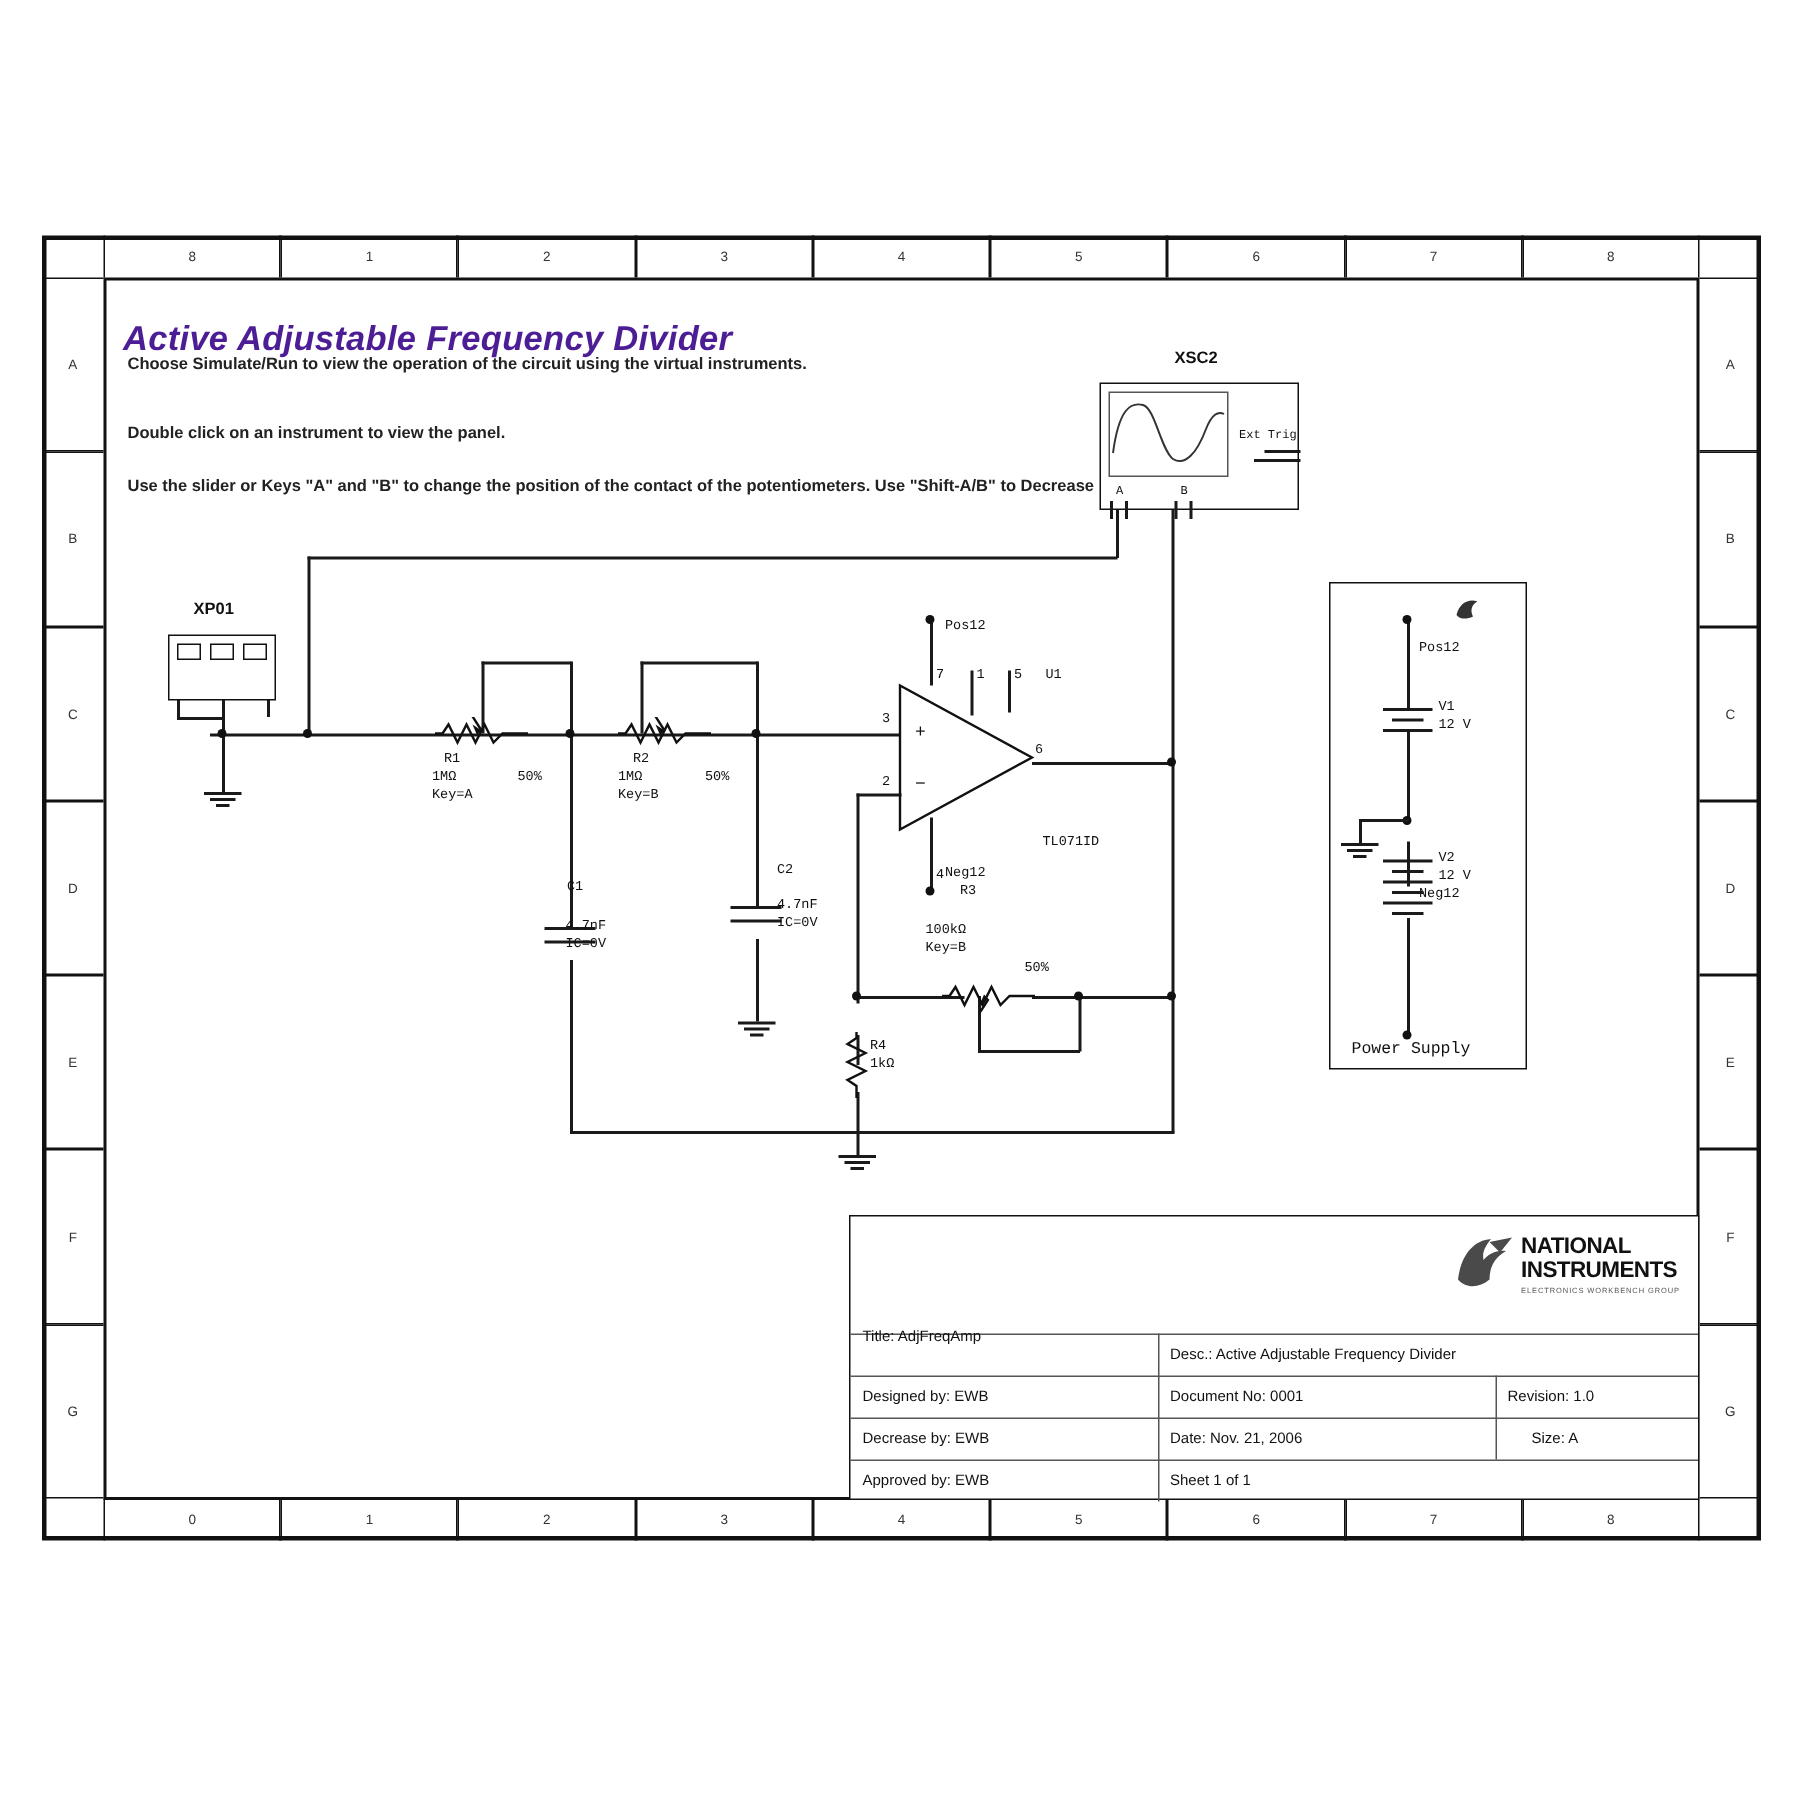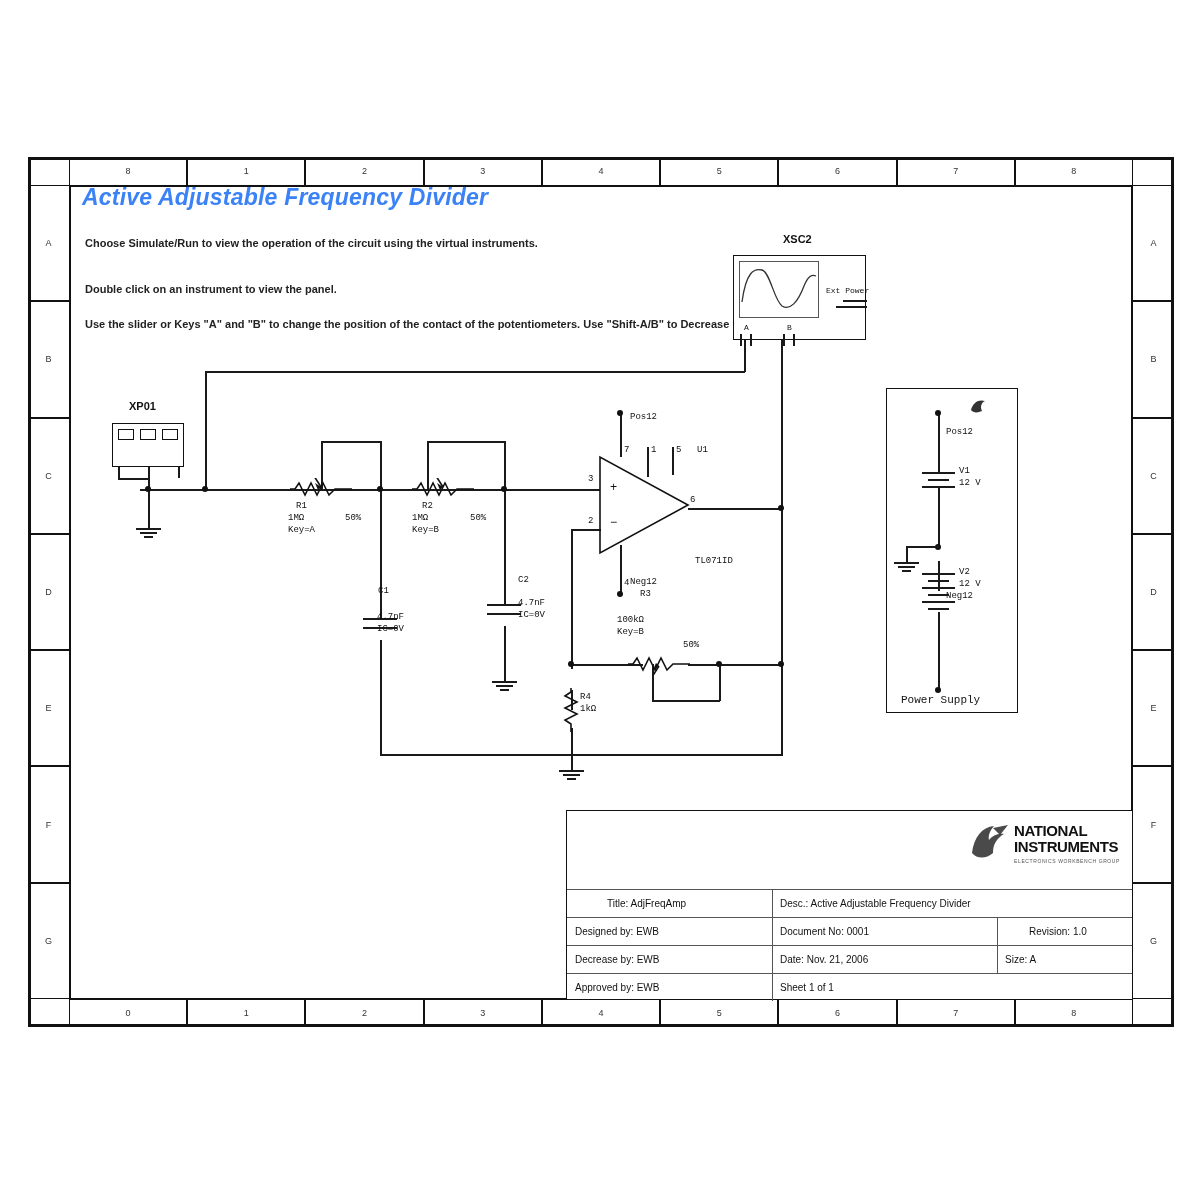--- a/index.html
+++ b/index.html
@@ -12,22 +12,22 @@
   .frame-inner{position:absolute;left:69px;top:185px;width:1064px;height:815px;
                border:2px solid #111;box-sizing:border-box;}
 
   
   .zone{position:absolute;font-size:9px;color:#333;display:flex;
         align-items:center;justify-content:center;box-sizing:border-box;}
   .ztop,.zbot{height:28px;border-left:1px solid #111;border-right:1px solid #111;}
   .zleft,.zright{width:41px;border-top:1px solid #111;border-bottom:1px solid #111;}
 
   
-  .sheet-title{position:absolute;left:82px;top:184px;font-size:23px;font-weight:bold;
-               font-style:italic;letter-spacing:.2px;color:#3b82f6;}
+  .sheet-title{position:absolute;left:82px;top:212px;font-size:23px;font-weight:bold;
+               font-style:italic;letter-spacing:.2px;color:#4c1d95;}
   .note{position:absolute;font-size:11px;font-weight:bold;color:#222;line-height:13px;}
 
   
   .wire{position:absolute;background:#1a1a1a;}
   .wh{height:1.6px;}
   .wv{width:1.6px;}
   .node{position:absolute;width:6px;height:6px;border-radius:50%;background:#111;}
   .lbl{position:absolute;font-family:"Liberation Mono",monospace;font-size:9px;
        color:#111;white-space:pre;line-height:11px;}
   .lblb{position:absolute;font-family:"Liberation Sans",sans-serif;font-size:11px;
@@ -178,21 +178,21 @@
   </div>
 
   <div>
     <div class="lblb" style="left:783px;top:233px;text-align:right;">XSC2</div>
     <div class="box" style="left:733px;top:255px;width:133px;height:85px;"></div>
     <div class="box" style="left:739px;top:261px;width:80px;height:57px;border-width:1px;border-color:#555;">
       <svg width="78" height="55" viewBox="0 0 78 55">
         <path d="M2 40 C6 10, 14 6, 22 8 C30 10, 34 38, 42 44 C50 49, 58 40, 64 24 C68 14, 72 12, 76 14" fill="none" stroke="#333" stroke-width="1.3"></path>
       </svg>
     </div>
-    <div class="lbl" style="left:826px;top:285px;font-size:8px;">Ext Power</div>
+    <div class="lbl" style="left:826px;top:285px;font-size:8px;">Ext Trig</div>
     <div class="wire wh" style="left:843px;top:300px;width:24px;"></div>
     <div class="wire wh" style="left:836px;top:306px;width:31px;"></div>
     <div class="lbl" style="left:744px;top:322px;font-size:8px;">A</div>
     <div class="lbl" style="left:787px;top:322px;font-size:8px;">B</div>
 
     <div class="wire wv" style="left:740px;top:334px;height:12px;"></div>
     <div class="wire wv" style="left:750px;top:334px;height:12px;"></div>
     <div class="wire wv" style="left:783px;top:334px;height:12px;"></div>
     <div class="wire wv" style="left:793px;top:334px;height:12px;"></div>
   </div>
@@ -333,30 +333,30 @@
       </svg>
       <div>
         <div class="ni-text">NATIONAL</div>
         <div class="ni-text">INSTRUMENTS</div>
         <div class="ni-tag">ELECTRONICS WORKBENCH GROUP</div>
       </div>
     </div>
 
     <div id="tb-rows">
         <div class="tb-row" style="top: 78px; height: 28px;"></div>
-        <div class="tb-cell" style="left: 0px; top: 78px; width: 205px; height: 28px; margin-left: 32px;">Title:   AdjFreqAmp</div>
+        <div class="tb-cell" style="left: 0px; top: 66px; width: 205px; height: 28px;">Title:   AdjFreqAmp</div>
         <div class="tb-cell" style="left: 205px; top: 78px; width: 225px; height: 28px;">Desc.:  Active Adjustable Frequency Divider</div>
         <div class="tb-row" style="top: 106px; height: 28px;"></div>
         <div class="tb-cell" style="left: 0px; top: 106px; width: 205px; height: 28px;">Designed by:   EWB</div>
         <div class="tb-cell" style="left: 205px; top: 106px; width: 225px; height: 28px;">Document No:  0001</div>
-        <div class="tb-cell" style="left: 454px; top: 106px; width: 135px; height: 28px;">Revision:  1.0</div>
+        <div class="tb-cell" style="left: 430px; top: 106px; width: 135px; height: 28px;">Revision:  1.0</div>
         <div class="tb-row" style="top: 134px; height: 28px;"></div>
         <div class="tb-cell" style="left: 0px; top: 134px; width: 205px; height: 28px;">Decrease by:   EWB</div>
         <div class="tb-cell" style="left: 205px; top: 134px; width: 225px; height: 28px;">Date:  Nov. 21, 2006</div>
-        <div class="tb-cell" style="left: 430px; top: 134px; width: 135px; height: 28px;">Size:  A</div>
+        <div class="tb-cell" style="left: 446px; top: 134px; width: 135px; height: 28px;">Size:  A</div>
         <div class="tb-row" style="top: 162px; height: 28px;"></div>
         <div class="tb-cell" style="left: 0px; top: 162px; width: 205px; height: 28px;">Approved by:   EWB</div>
         <div class="tb-cell" style="left: 205px; top: 162px; width: 225px; height: 28px;">Sheet  1    of    1</div>
         <div class="tb-vline" style="left: 205px; top: 78px; height: 112px;"></div>
         <div class="tb-vline" style="left: 430px; top: 106px; height: 56px;"></div>
       </div>
   </div>
 
 </div>
 

